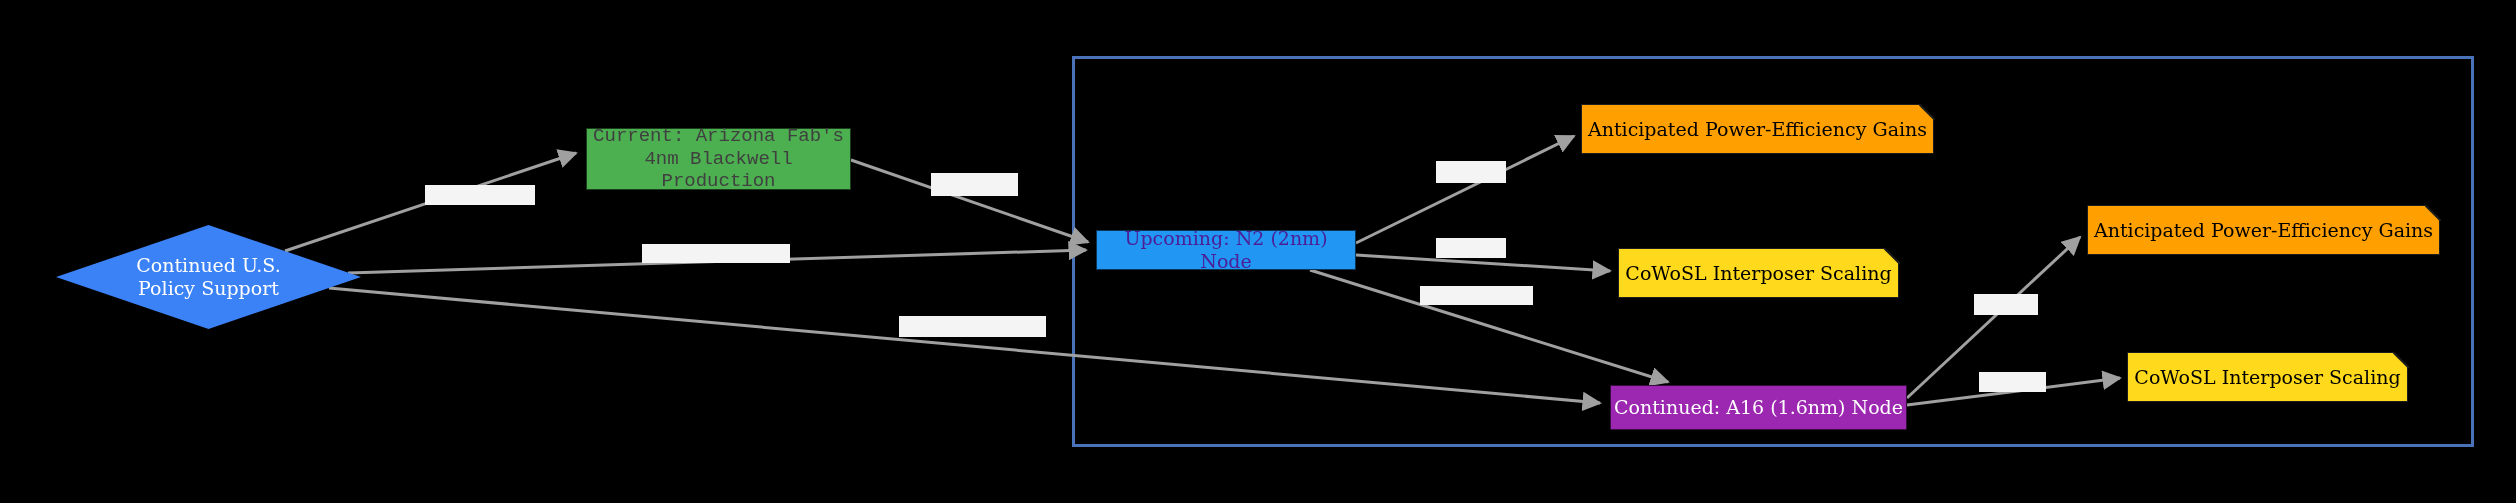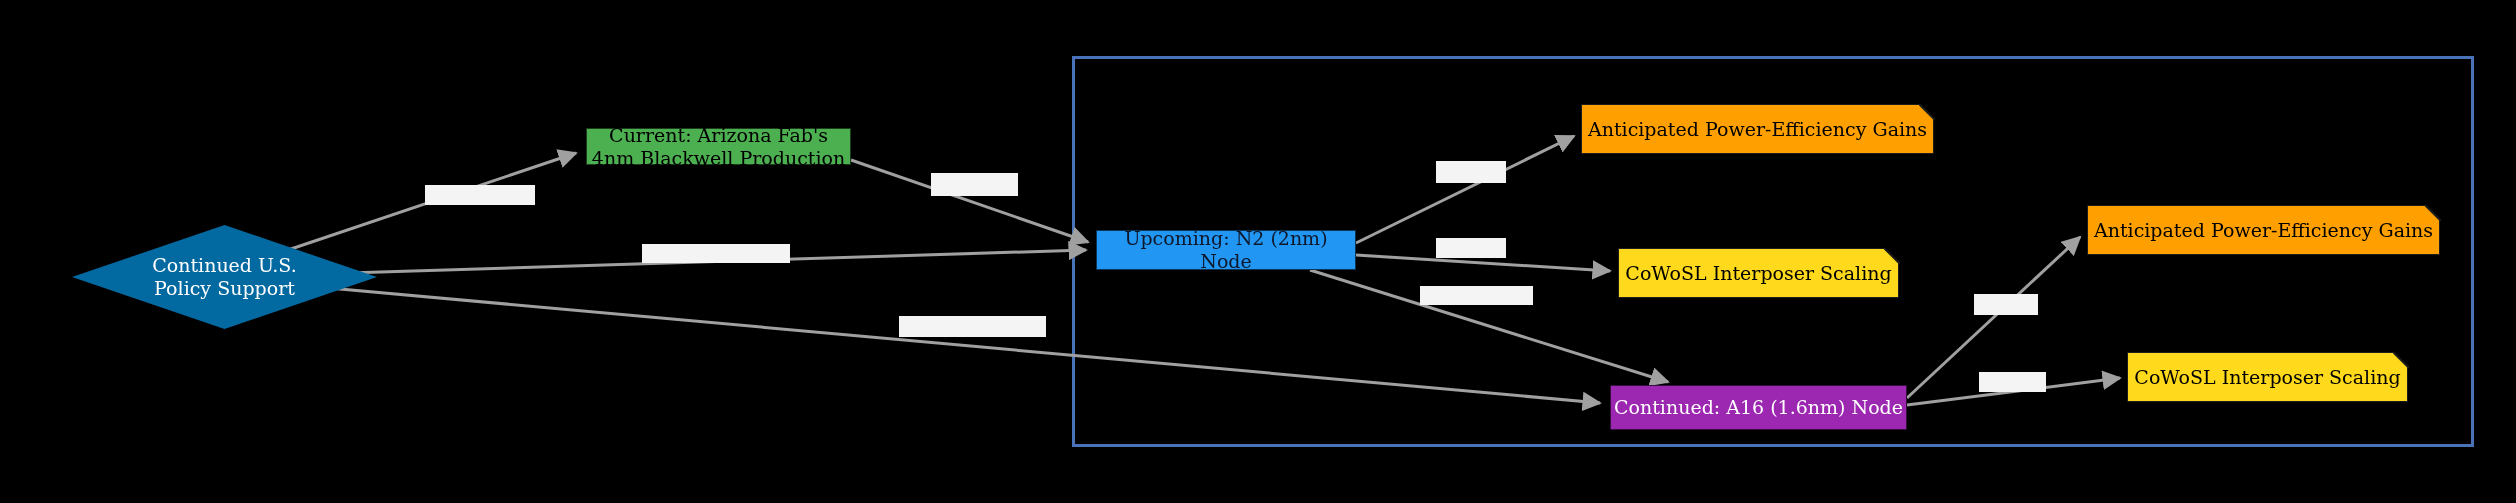--- a/index.html
+++ b/index.html
@@ -99,31 +99,31 @@
   <div class="edge-label" style="left:425px;  top:185px; width:110px; height:20px;"></div>
   <div class="edge-label" style="left:642px;  top:244px; width:148px; height:19px;"></div>
   <div class="edge-label" style="left:899px;  top:316px; width:147px; height:21px;"></div>
   <div class="edge-label" style="left:931px;  top:173px; width:87px;  height:23px;"></div>
   <div class="edge-label" style="left:1436px; top:161px; width:70px;  height:22px;"></div>
   <div class="edge-label" style="left:1436px; top:238px; width:70px;  height:20px;"></div>
   <div class="edge-label" style="left:1420px; top:286px; width:113px; height:19px;"></div>
   <div class="edge-label" style="left:1974px; top:294px; width:64px;  height:21px;"></div>
   <div class="edge-label" style="left:1979px; top:372px; width:67px;  height:20px;"></div>
 
-  <div class="node diamond" style="left: 72px; top: 225px; width: 305px; height: 104px; background: #0369a1; color: rgb(255, 255, 255);">
+  <div class="node diamond" style="left: 56px; top: 225px; width: 305px; height: 104px; background: #3b82f6; color: rgb(255, 255, 255);">
     <span class="node-label">Continued U.S.
 Policy Support</span>
   </div>
 
-  <div class="node box" style="left: 586px; top: 128px; width: 265px; height: 37px; background: rgb(76, 175, 80); color: #000000;">
+  <div class="node box" style="left: 586px; top: 128px; width: 265px; height: 62px; background: rgb(76, 175, 80); color: #404040; font-family: Liberation Mono, monospace;">
     <span class="node-label">Current: Arizona Fab's
 4nm Blackwell Production</span>
   </div>
 
-  <div class="node box" style="left: 1096px; top: 230px; width: 260px; height: 40px; background: rgb(33, 150, 243); color: #0f172a;">
+  <div class="node box" style="left: 1096px; top: 230px; width: 260px; height: 40px; background: rgb(33, 150, 243); color: #4c1d95;">
     <span class="node-label">Upcoming: N2 (2nm) Node</span>
   </div>
 
   <div class="node box" style="left: 1610px; top: 385px; width: 297px; height: 45px; background: rgb(156, 39, 176); color: rgb(255, 255, 255);">
     <span class="node-label">Continued: A16 (1.6nm) Node</span>
   </div>
 
   <div class="node note" style="left: 1581px; top: 104px; width: 353px; height: 50px; background: rgb(255, 160, 0); color: rgb(0, 0, 0);">
     <svg class="fold" viewBox="0 0 16 16">
       <polygon points="0,0 16,0 16,16" fill="#000000"></polygon>

